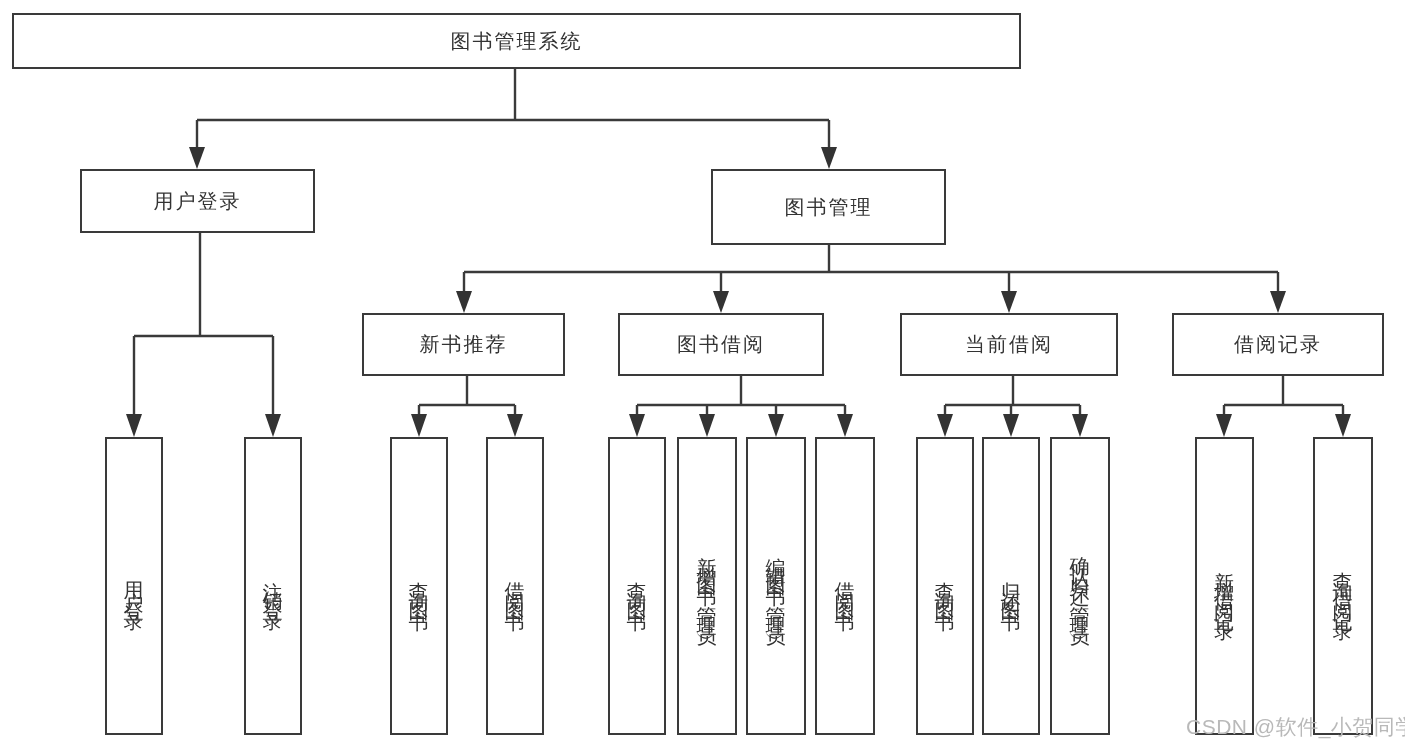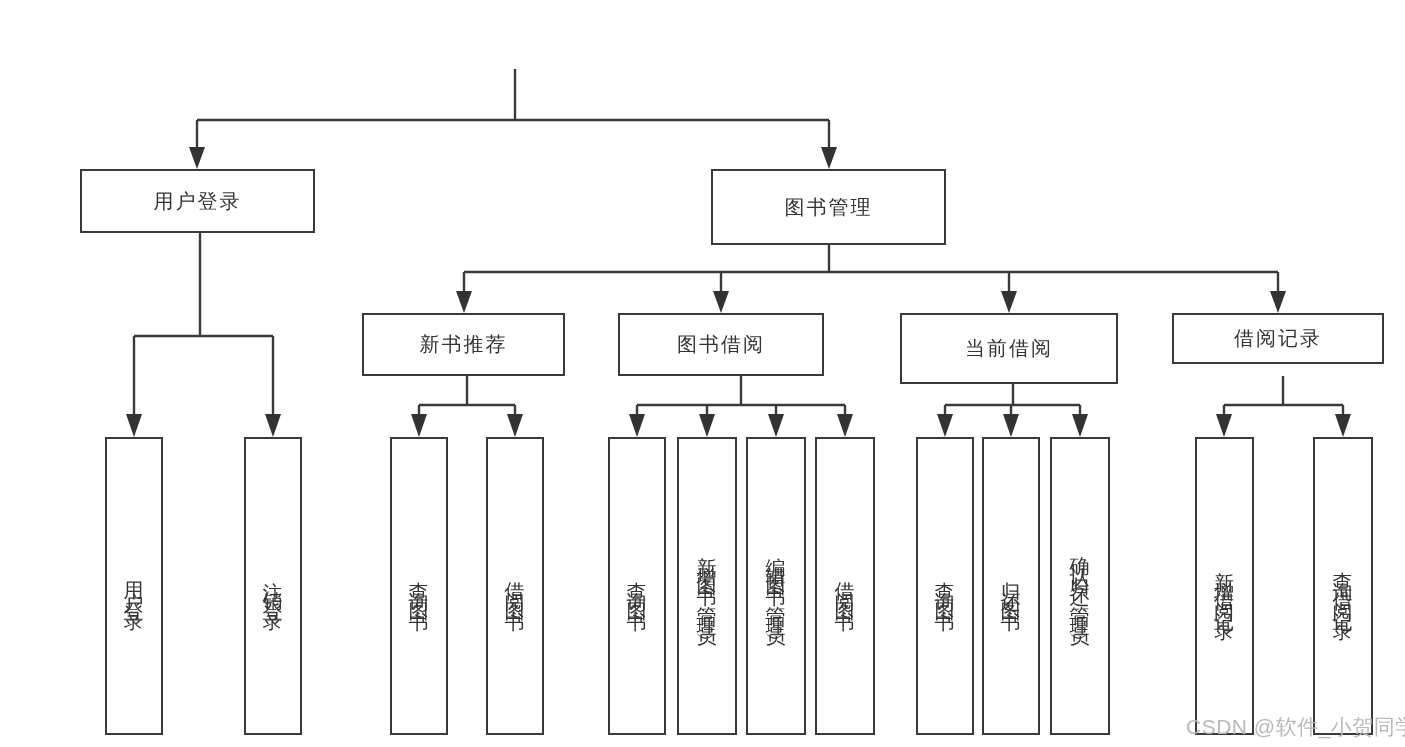--- a/index.html
+++ b/index.html
@@ -126,38 +126,41 @@
 
       <polygon points="937,414 953,414 945,437"></polygon>
       <polygon points="1003,414 1019,414 1011,437"></polygon>
       <polygon points="1072,414 1088,414 1080,437"></polygon>
 
       <polygon points="1216,414 1232,414 1224,437"></polygon>
       <polygon points="1335,414 1351,414 1343,437"></polygon>
     </g>
   </svg>
 
+  <div class="box h" style="left:12px; top:13px; width:1009px; height:56px;">
+    <span>图书管理系统</span>
+  </div>
 
   <div class="box h" style="left:80px; top:169px; width:235px; height:64px;">
     <span>用户登录</span>
   </div>
   <div class="box h" style="left:711px; top:169px; width:235px; height:76px;">
     <span>图书管理</span>
   </div>
 
   <div class="box h" style="left:362px; top:313px; width:203px; height:63px;text-align:right;">
     <span>新书推荐</span>
   </div>
   <div class="box h" style="left:618px; top:313px; width:206px; height:63px;align-items:center;">
     <span>图书借阅</span>
   </div>
-  <div class="box h" style="left:900px; top:313px; width:218px; height:71px;">
+  <div class="box h" style="left:900px; top:313px; width:218px; height:63px;">
     <span>当前借阅</span>
   </div>
-  <div class="box h" style="left:1172px; top:313px; width:212px; height:51px;">
+  <div class="box h" style="left:1172px; top:313px; width:212px; height:63px;">
     <span>借阅记录</span>
   </div>
 
   <div class="box v" style="left:105px; top:437px; width:58px; height:298px;">
     <span>用户登录</span>
   </div>
   <div class="box v" style="left:244px; top:437px; width:58px; height:298px;">
     <span>注销登录</span>
   </div>
 

